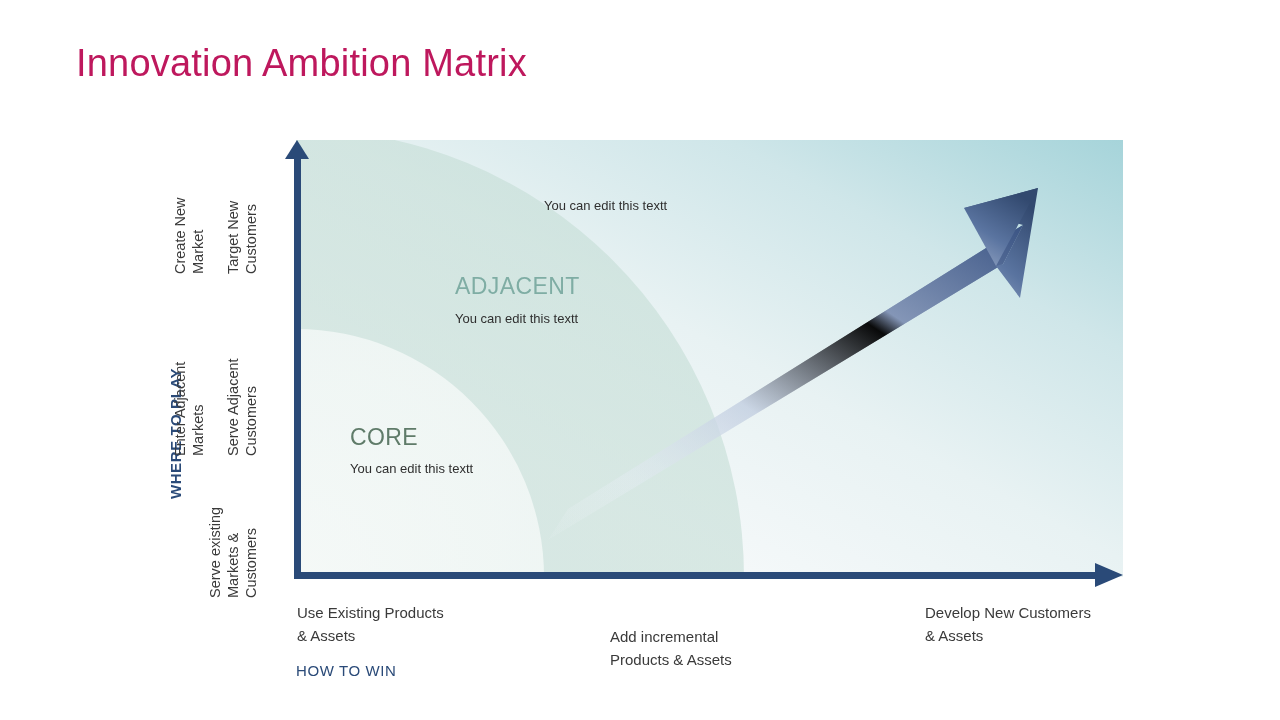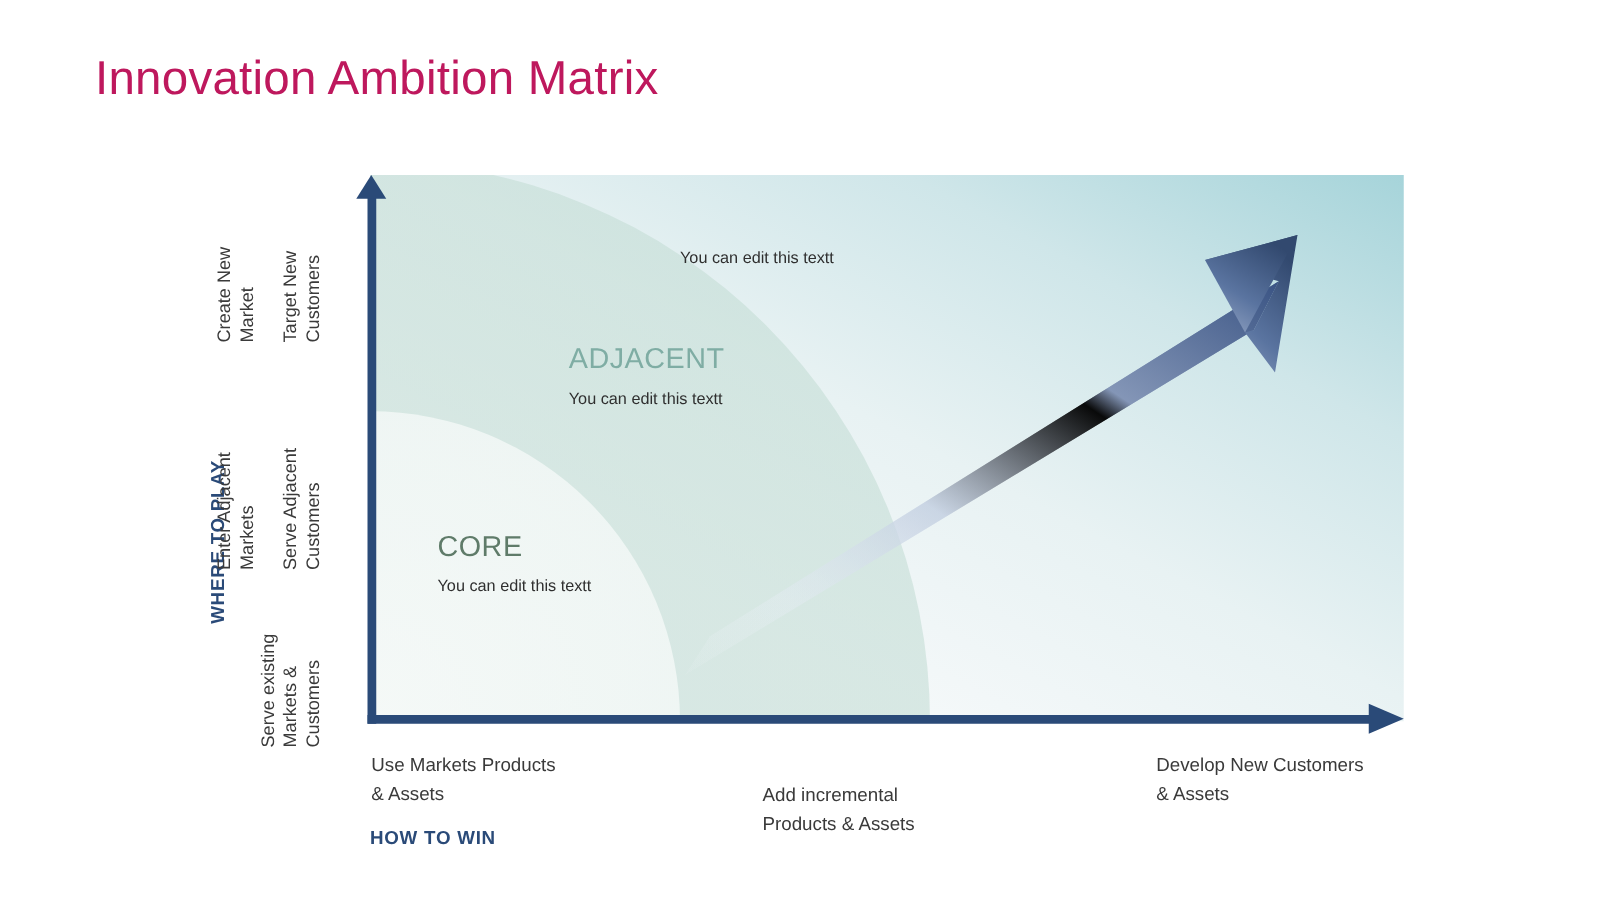--- a/index.html
+++ b/index.html
@@ -133,21 +133,21 @@
     font-weight: bold;
     color: #2a4a78;
     letter-spacing: 0.6px;
     white-space: nowrap;
   }
   #how-to-win {
     position: absolute;
     left: 296px;
     top: 662px;
     font-size: 15px;
-    font-weight: bold;
+    font-weight: normal;
     color: #2a4a78;
     letter-spacing: 0.6px;
     white-space: nowrap;
   }
   
   .y-col { position: absolute; }
   .y-col .vline {
     position: absolute;
     transform: rotate(-90deg);
     transform-origin: left bottom;
@@ -245,21 +245,21 @@
   <span class="vline" style="left:259px; top:440px;">Customers</span>
 </div>
 
 <div class="y-col">
   <span class="vline" style="left:223px; top:582px;">Serve existing</span>
   <span class="vline" style="left:241px; top:582px;">Markets &amp;</span>
   <span class="vline" style="left:259px; top:582px;">Customers</span>
 </div>
 
 <div class="x-tick" style="left:297px; top:601px;">
-  <div>Use Markets Products</div>
+  <div>Use Existing Products</div>
   <div>&amp; Assets</div>
 </div>
 
 <div class="x-tick" style="left:610px; top:625px;">
   <div>Add incremental</div>
   <div>Products &amp; Assets</div>
 </div>
 
 <div class="x-tick" style="left:925px; top:601px;">
   <div>Develop New Customers</div>

